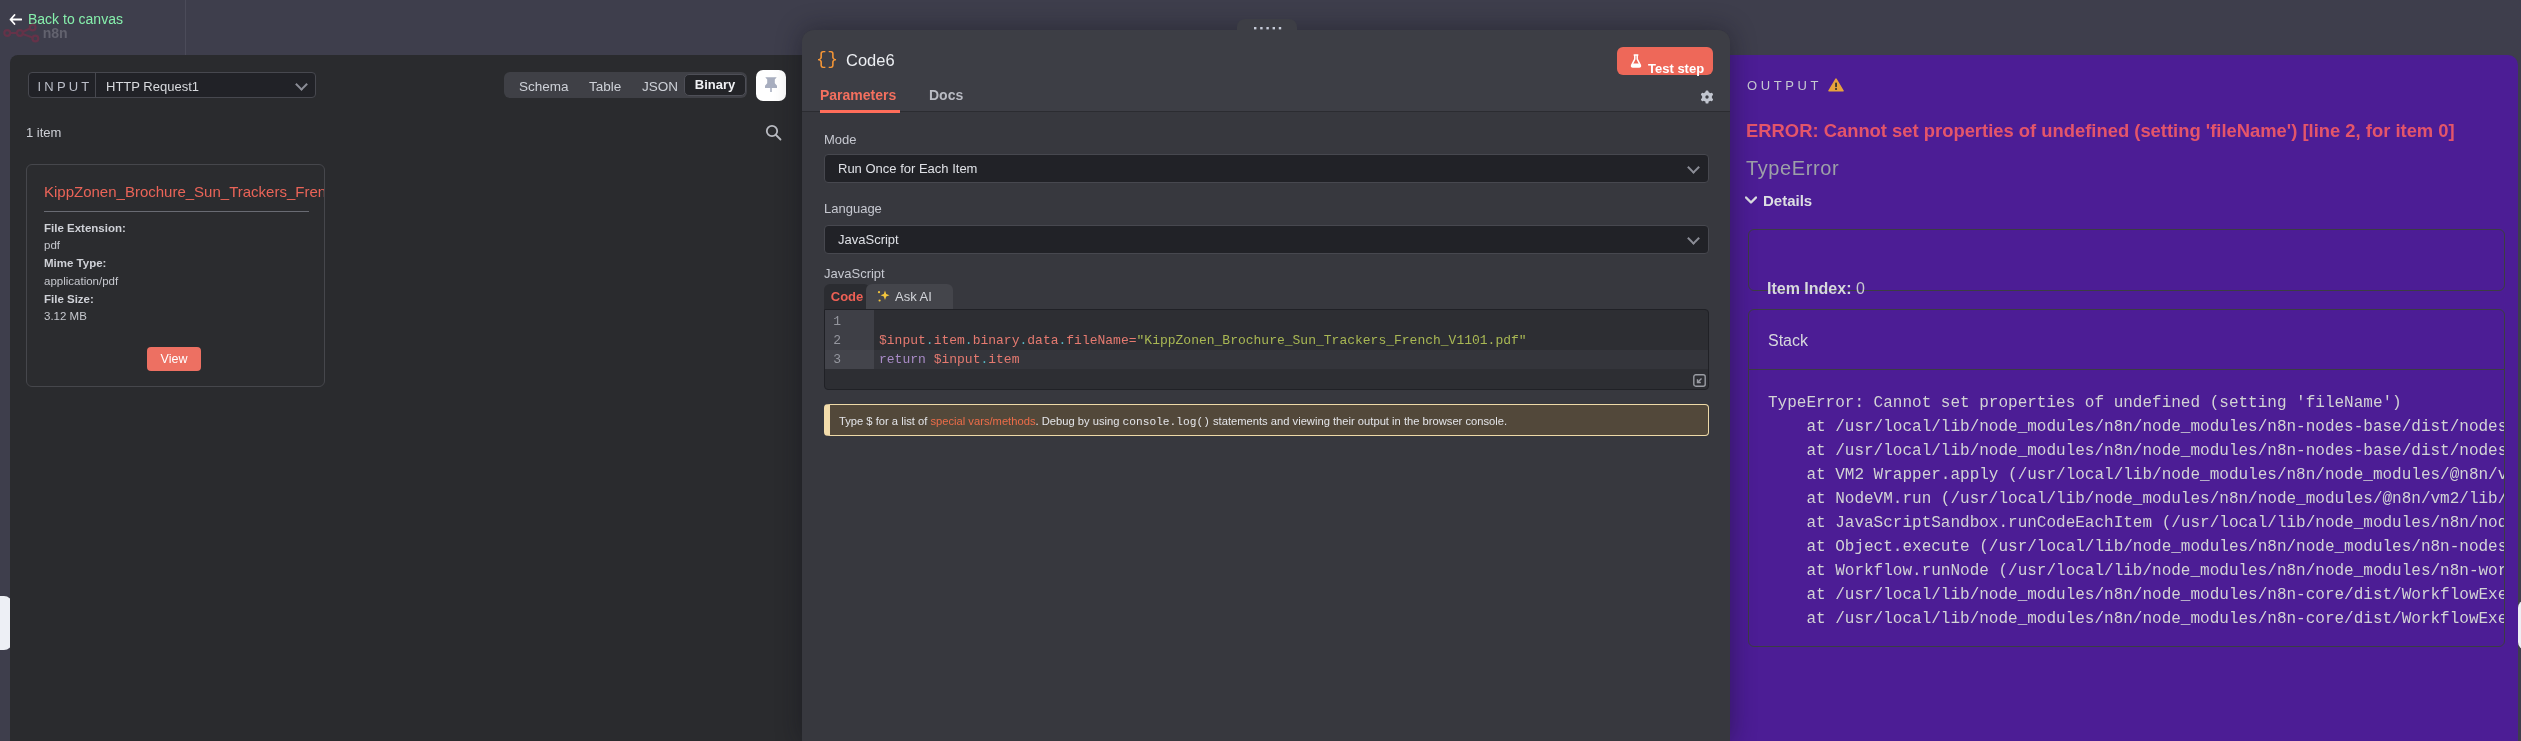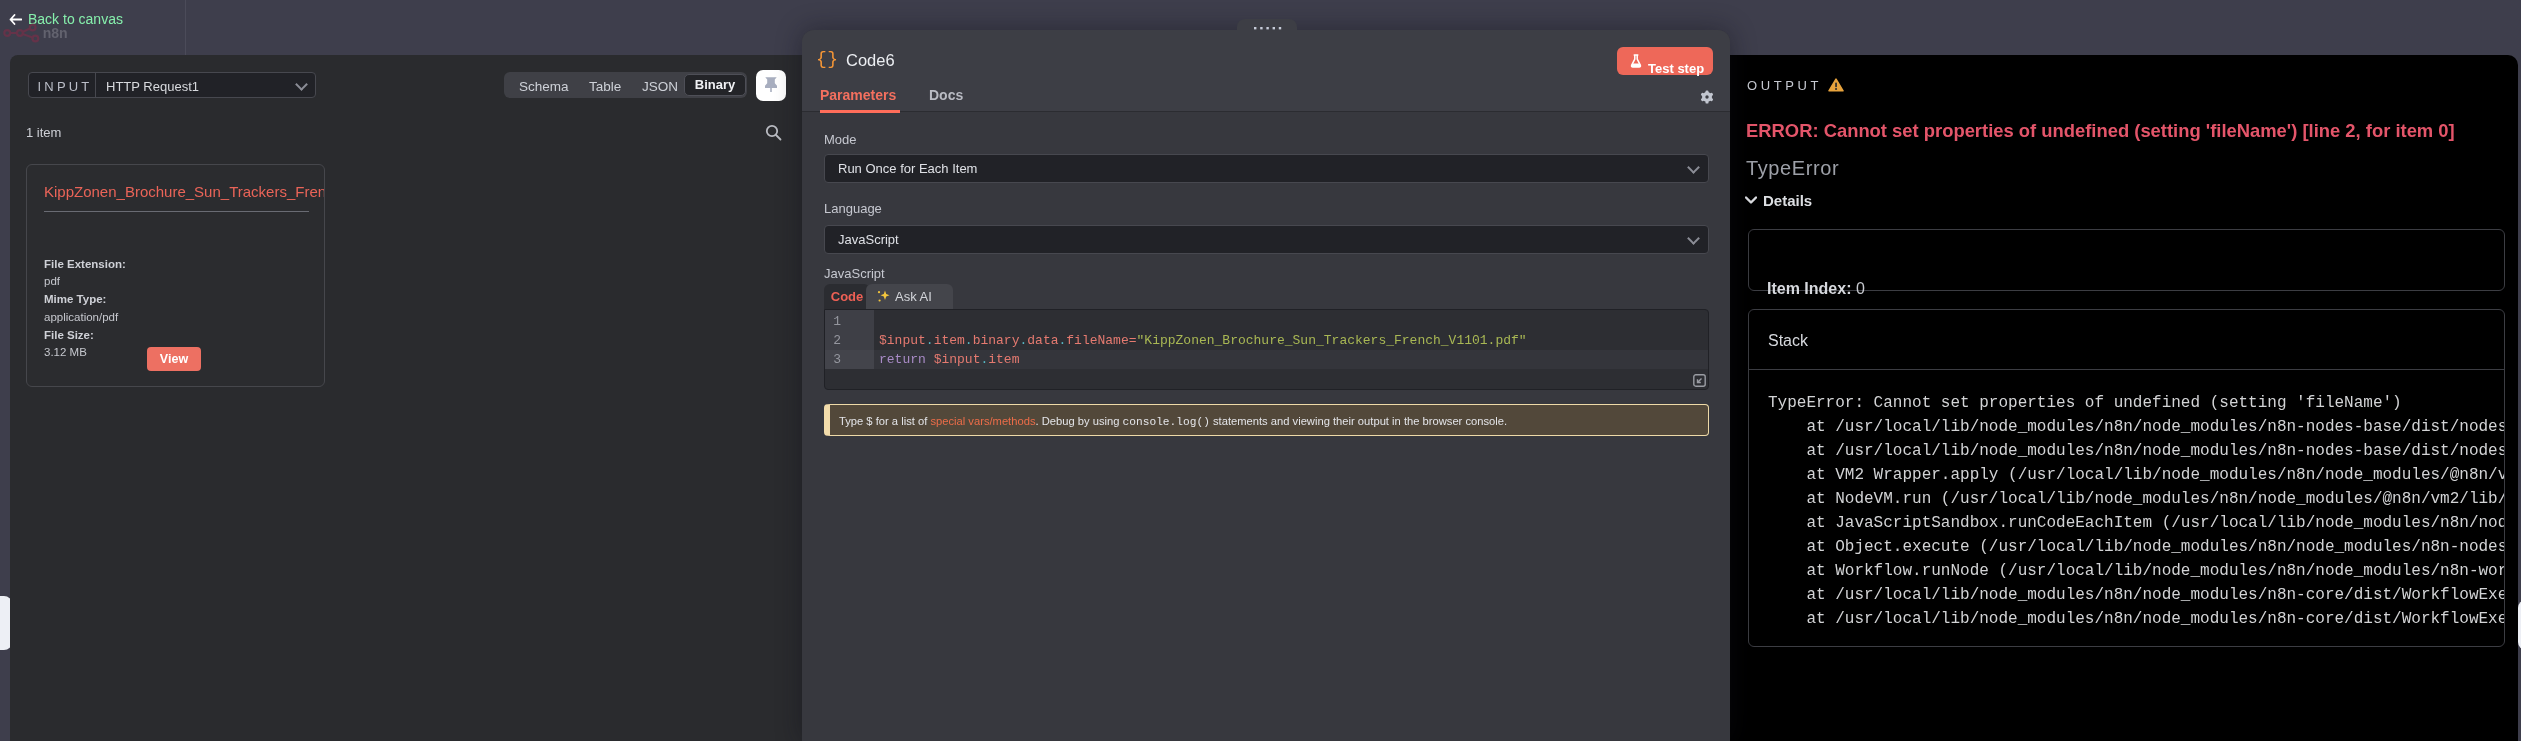--- a/index.html
+++ b/index.html
@@ -1,21 +1,21 @@
 <!DOCTYPE html>
 <html><head>
 <meta charset="utf-8">
 <style>
 * { margin:0; padding:0; box-sizing:border-box; }
 html,body { width:2521px; height:741px; overflow:hidden; background:#3e3e4c; font-family:"Liberation Sans",sans-serif; }
 .abs { position:absolute; }
 #stage { position:relative; width:2521px; height:741px; }
 
 #inputPanel { position:absolute; left:10px; top:55px; width:800px; height:686px; background:#2a2b2e; border-radius:8px 0 0 0; }
-#outputPanel { position:absolute; left:1730px; top:55px; width:788px; height:686px; background:#000000; border-radius:0 10px 0 0; }
+#outputPanel { position:absolute; left:1730px; top:55px; width:788px; height:686px; background:#4c1d95; border-radius:0 10px 0 0; }
 #mainPanel { position:absolute; left:802px; top:30px; width:928px; height:711px; background:#37383e; border-radius:12px 12px 0 0; box-shadow:0 0 26px rgba(15,15,25,0.45); }
 #mainHeader { position:absolute; left:0; top:0; width:928px; height:82px; background:#3d3e45; border-radius:12px 12px 0 0; border-bottom:1px solid #2b2c31; }
 .selbox { position:absolute; background:#212227; border:1px solid #47484f; border-radius:4px; }
 .chev { position:absolute; width:11px; height:11px; border-right:2px solid #8b8d96; border-bottom:2px solid #8b8d96; transform:rotate(45deg); }
 .lbl { color:#c6c8d0; font-size:13px; }
 </style>
 </head>
 <body>
 <div id="stage">
 
@@ -62,24 +62,24 @@
     <div class="abs" style="left:16px;top:70px;color:#ced0d6;font-size:13px;text-align:center;">1 item</div>
 
     <svg class="abs" style="left:755px;top:69px;" width="17" height="17" viewBox="0 0 17 17">
         <circle cx="7" cy="7" r="5.2" stroke="#b9bbc2" stroke-width="1.8" fill="none"></circle>
         <path d="M11 11 L15.5 15.5" stroke="#b9bbc2" stroke-width="1.8" stroke-linecap="round"></path>
       </svg>
 
     <div class="abs" style="left:16px;top:109px;width:299px;height:223px;background:#2b2c2f;border:1px solid #46474c;border-radius:6px;overflow:hidden;">
       <div class="abs" style="left:17px;top:18px;width:282px;height:19px;color:#ea6458;font-size:15px;white-space:nowrap;overflow:hidden;">KippZonen_Brochure_Sun_Trackers_French_V1101.pdf</div>
       <div class="abs" style="left:17px;top:46px;width:265px;height:1px;background:#696b73;"></div>
-      <div class="abs" style="left:17px;top:54.5px;font-size:11.5px;line-height:17.8px;color:#c6c8ce;margin-top:36px;">
+      <div class="abs" style="left:17px;top:54.5px;font-size:11.5px;line-height:17.8px;color:#c6c8ce;">
         <b style="color:#cfd1d7;">File Extension:</b><br>pdf<br><b style="color:#cfd1d7;">Mime Type:</b><br>application/pdf<br><b style="color:#cfd1d7;">File Size:</b><br>3.12 MB
       </div>
-      <div class="abs" style="left:120px;top:182px;width:54px;height:24px;background:#ed7062;border-radius:4px;color:#ffffff;font-size:12.5px;font-weight:700;text-align:center;line-height:24px;">View</div>
+      <div class="abs" style="left:120px;top:182px;width:54px;height:24px;background:#ed7062;border-radius:4px;color:#ffffff;font-size:12.5px;font-weight:400;text-align:center;line-height:24px;">View</div>
     </div>
   </div>
 
   <div id="outputPanel">
     <div class="abs" style="left:17px;top:23px;color:#c6c9d1;font-size:13px;letter-spacing:3.6px;">OUTPUT</div>
     <svg class="abs" style="left:98px;top:23px;" width="16" height="14" viewBox="0 0 16 14">
         <path d="M8 1.2 L15 12.8 L1 12.8 Z" fill="#e8a33d" stroke="#e8a33d" stroke-width="1.6" stroke-linejoin="round"></path>
         <rect x="7.2" y="4.6" width="1.7" height="4.6" rx="0.8" fill="#2a2b2e"></rect>
         <circle cx="8.05" cy="11" r="1.05" fill="#2a2b2e"></circle>
       </svg>

